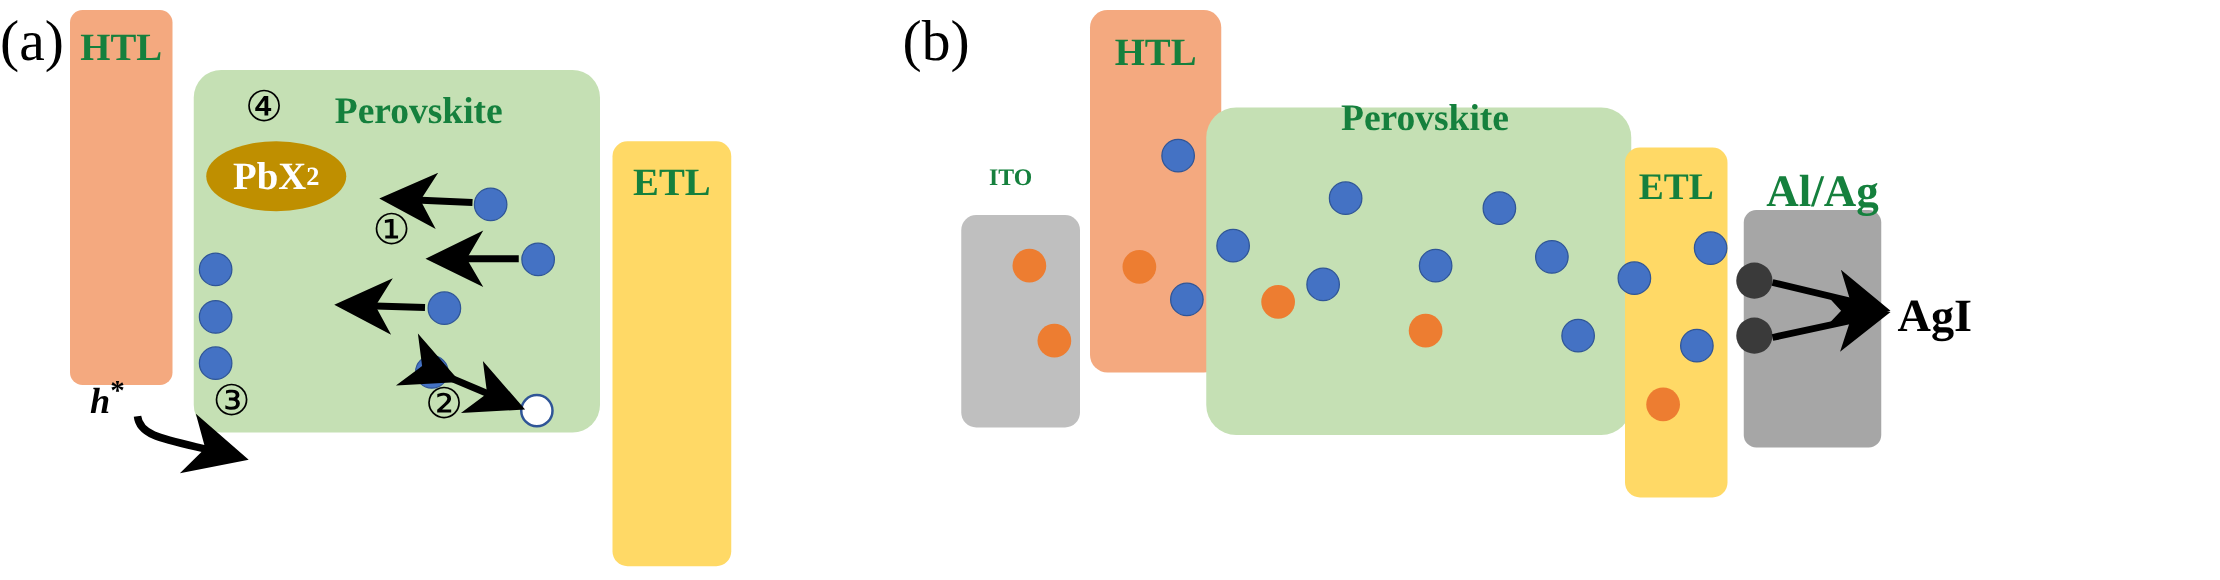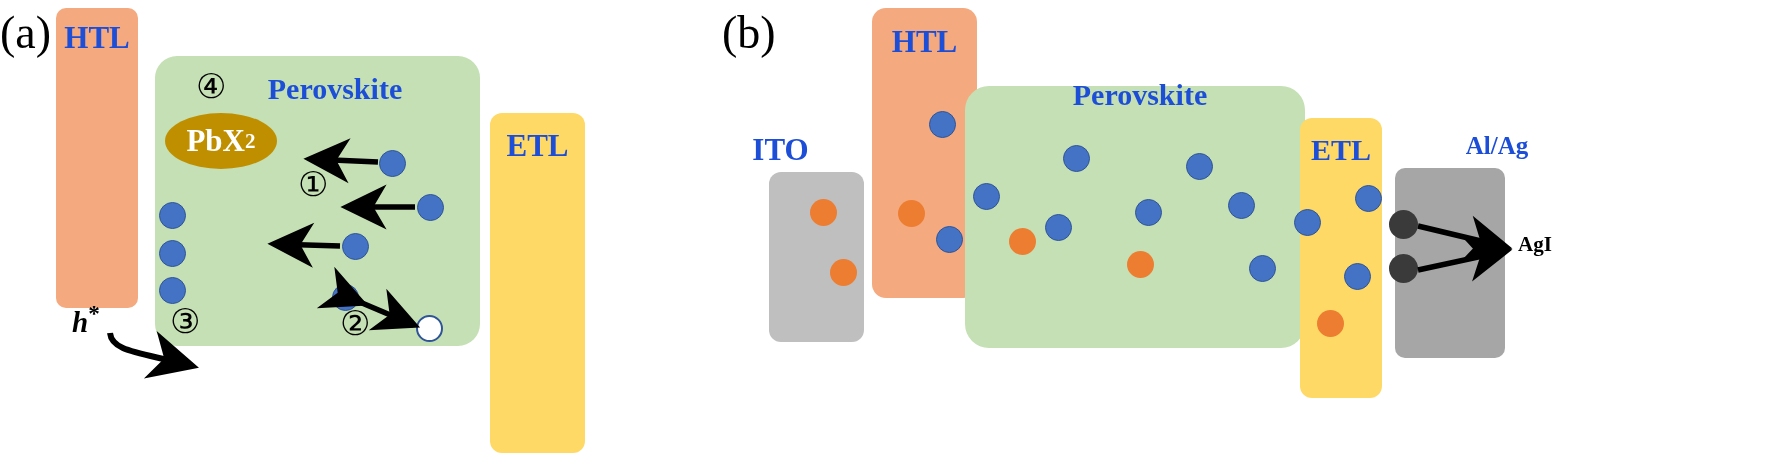--- a/index.html
+++ b/index.html
@@ -18,21 +18,21 @@
     overflow: hidden;
   }
   
   .slab {
     position: absolute;
     box-sizing: border-box;
   }
   .slab-label {
     position: absolute;
     font-weight: bold;
-    color: #1d4ed8;
+    color: #15803d;
     white-space: nowrap;
     text-align: center;
   }
   
   .panel-tag {
     position: absolute;
     font-size: 46px;
     color: #000000;
     font-family: "Liberation Serif", "DejaVu Serif", serif;
     line-height: 1;
@@ -136,21 +136,21 @@
   }
   .legend-label sub {
     font-size: 0.68em;
     vertical-align: -0.26em;
     font-style: italic;
   }
   
   .agi {
     position: absolute;
     font-weight: bold;
-    font-size: 21px;
+    font-size: 37px;
     color: #000000;
     white-space: nowrap;
   }
 </style>
 </head>
 <body>
 
 <div id="figure">
 
   <div class="panel-tag" style="left:0px; top:10px;">(a)</div>
@@ -185,33 +185,33 @@
   <div class="circled" style="left:170px; top:305px;">③</div>
 
   <div class="hstar" style="left:72px; top:300px;">
     <span>h</span><sup>*</sup>
   </div>
 
 
   <div class="panel-tag" style="left:722px; top:10px;">(b)</div>
 
   <div class="slab" style="left:769px; top:172px; width:95px; height:170px; background:#bfbfbf; border-radius:12px;"></div>
-  <div class="slab-label" style="left:728px; top:132px; width:105px; font-size:31px;">ITO</div>
+  <div class="slab-label" style="left:756px; top:132px; width:105px; font-size:19px;">ITO</div>
 
   <div class="slab" style="left:872px; top:8px; width:105px; height:290px; background:#f4a97f; border-radius:14px;"></div>
   <div class="slab-label" style="left:872px; top:24px; width:105px; font-size:31px;">HTL</div>
 
   <div class="slab" style="left:965px; top:86px; width:340px; height:262px; background:#c5e0b4; border-radius:24px;"></div>
   <div class="slab-label" style="left:1040px; top:78px; width:200px; font-size:30px;">Perovskite</div>
 
   <div class="slab" style="left:1300px; top:118px; width:82px; height:280px; background:#ffd966; border-radius:12px;"></div>
   <div class="slab-label" style="left:1300px; top:133px; width:82px; font-size:30px;">ETL</div>
 
   <div class="slab" style="left:1395px; top:168px; width:110px; height:190px; background:#a6a6a6; border-radius:10px;"></div>
-  <div class="slab-label" style="left:1437px; top:132px; width:120px; font-size:25px;">Al/Ag</div>
+  <div class="slab-label" style="left:1398px; top:132px; width:120px; font-size:36px;">Al/Ag</div>
 
   <div class="dot dot-metal" style="left:810px; top:199px; width:27px; height:27px;"></div>
   <div class="dot dot-metal" style="left:830px; top:259px; width:27px; height:27px;"></div>
   <div class="dot dot-ix" style="left:929px; top:111px; width:27px; height:27px;"></div>
   <div class="dot dot-metal" style="left:898px; top:200px; width:27px; height:27px;"></div>
   <div class="dot dot-ix" style="left:936px; top:226px; width:27px; height:27px;"></div>
   <div class="dot dot-ix" style="left:973px; top:183px; width:27px; height:27px;"></div>
   <div class="dot dot-ix" style="left:1063px; top:145px; width:27px; height:27px;"></div>
   <div class="dot dot-ix" style="left:1045px; top:214px; width:27px; height:27px;"></div>
   <div class="dot dot-metal" style="left:1009px; top:228px; width:27px; height:27px;"></div>

